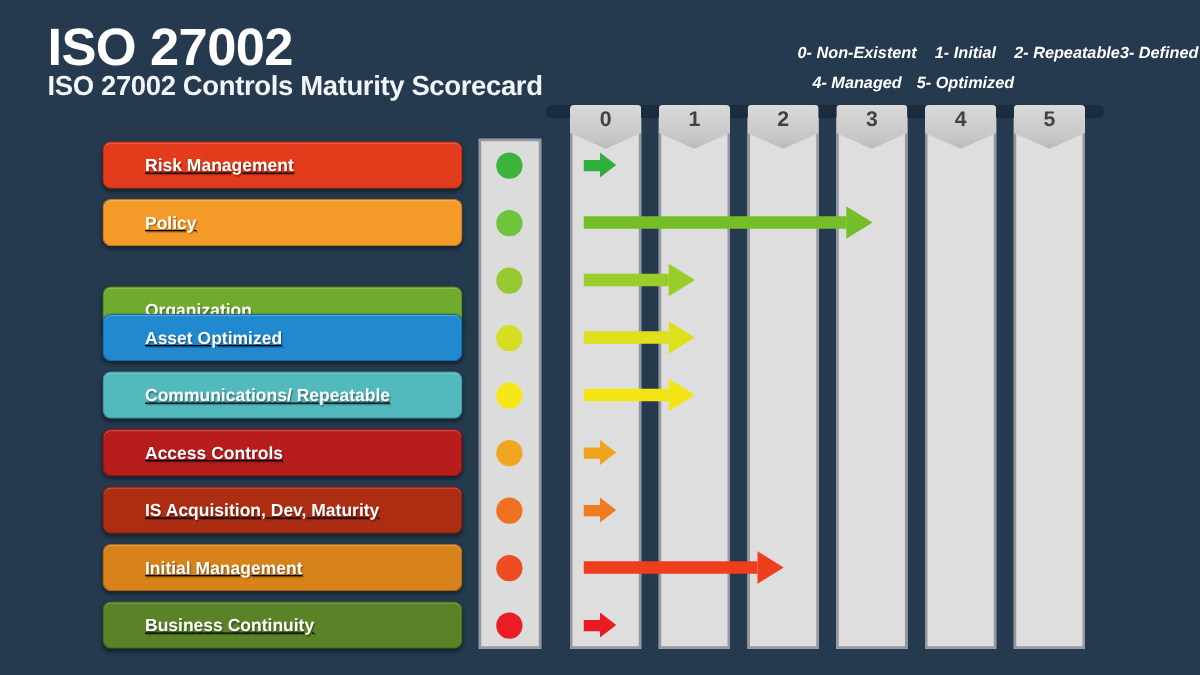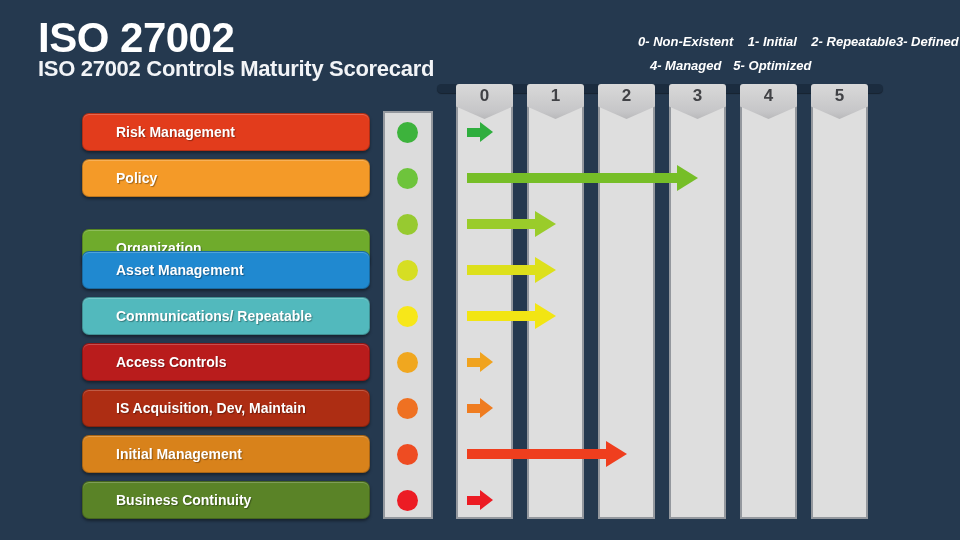--- a/index.html
+++ b/index.html
@@ -52,21 +52,21 @@
     line-height:24px;
     filter:drop-shadow(0 2px 1px rgba(0,0,0,0.3));
   }
 
   
   .row-box {
     left:82px; width:288px; height:38px; border-radius:7px;
     box-sizing:border-box; z-index:2;
     border:1px solid rgba(0,0,0,0.22);
     box-shadow:inset 0 1px 0 rgba(255,255,255,0.22), 0 2px 3px rgba(0,0,0,0.4);
-    display:flex; align-items:center;
+    display:flex; align-items:center;text-decoration:underline;
   }
   .row-box span {
     padding-left:33px; color:#ffffff; font-size:14px; font-weight:bold;
     text-shadow:1px 1px 1px rgba(0,0,0,0.35); white-space:nowrap;
   }
 
   
   #dots-bar {
     left:383px; top:111px; width:50px; height:408px; z-index:2;
     background:#dcdcdc; border:2px solid #94989e; box-sizing:border-box;
@@ -114,30 +114,30 @@
     <div class="row-box abs" style="top: 113px; background: rgb(226, 60, 28);">
       <span>Risk Management</span>
     </div>
     <div class="row-box abs" style="top: 159px; background: rgb(244, 154, 40);">
       <span>Policy</span>
     </div>
     <div class="row-box abs" style="top: 205px; background: rgb(111, 171, 44); margin-top: 24px;">
       <span>Organization</span>
     </div>
     <div class="row-box abs" style="top: 251px; background: rgb(32, 137, 208);">
-      <span>Asset Management</span>
+      <span>Asset Optimized</span>
     </div>
     <div class="row-box abs" style="top: 297px; background: rgb(82, 185, 189);">
       <span>Communications/ Repeatable</span>
     </div>
     <div class="row-box abs" style="top: 343px; background: #b91c1c;">
       <span>Access Controls</span>
     </div>
     <div class="row-box abs" style="top: 389px; background: rgb(173, 45, 19);">
-      <span>IS Acquisition, Dev, Maintain</span>
+      <span>IS Acquisition, Dev, Maturity</span>
     </div>
     <div class="row-box abs" style="top: 435px; background: rgb(216, 130, 27);">
       <span>Initial Management</span>
     </div>
     <div class="row-box abs" style="top: 481px; background: rgb(90, 131, 39);">
       <span>Business Continuity</span>
     </div>
   </div>
 <div class="abs" id="dots-bar"></div>
 <div id="dots">

